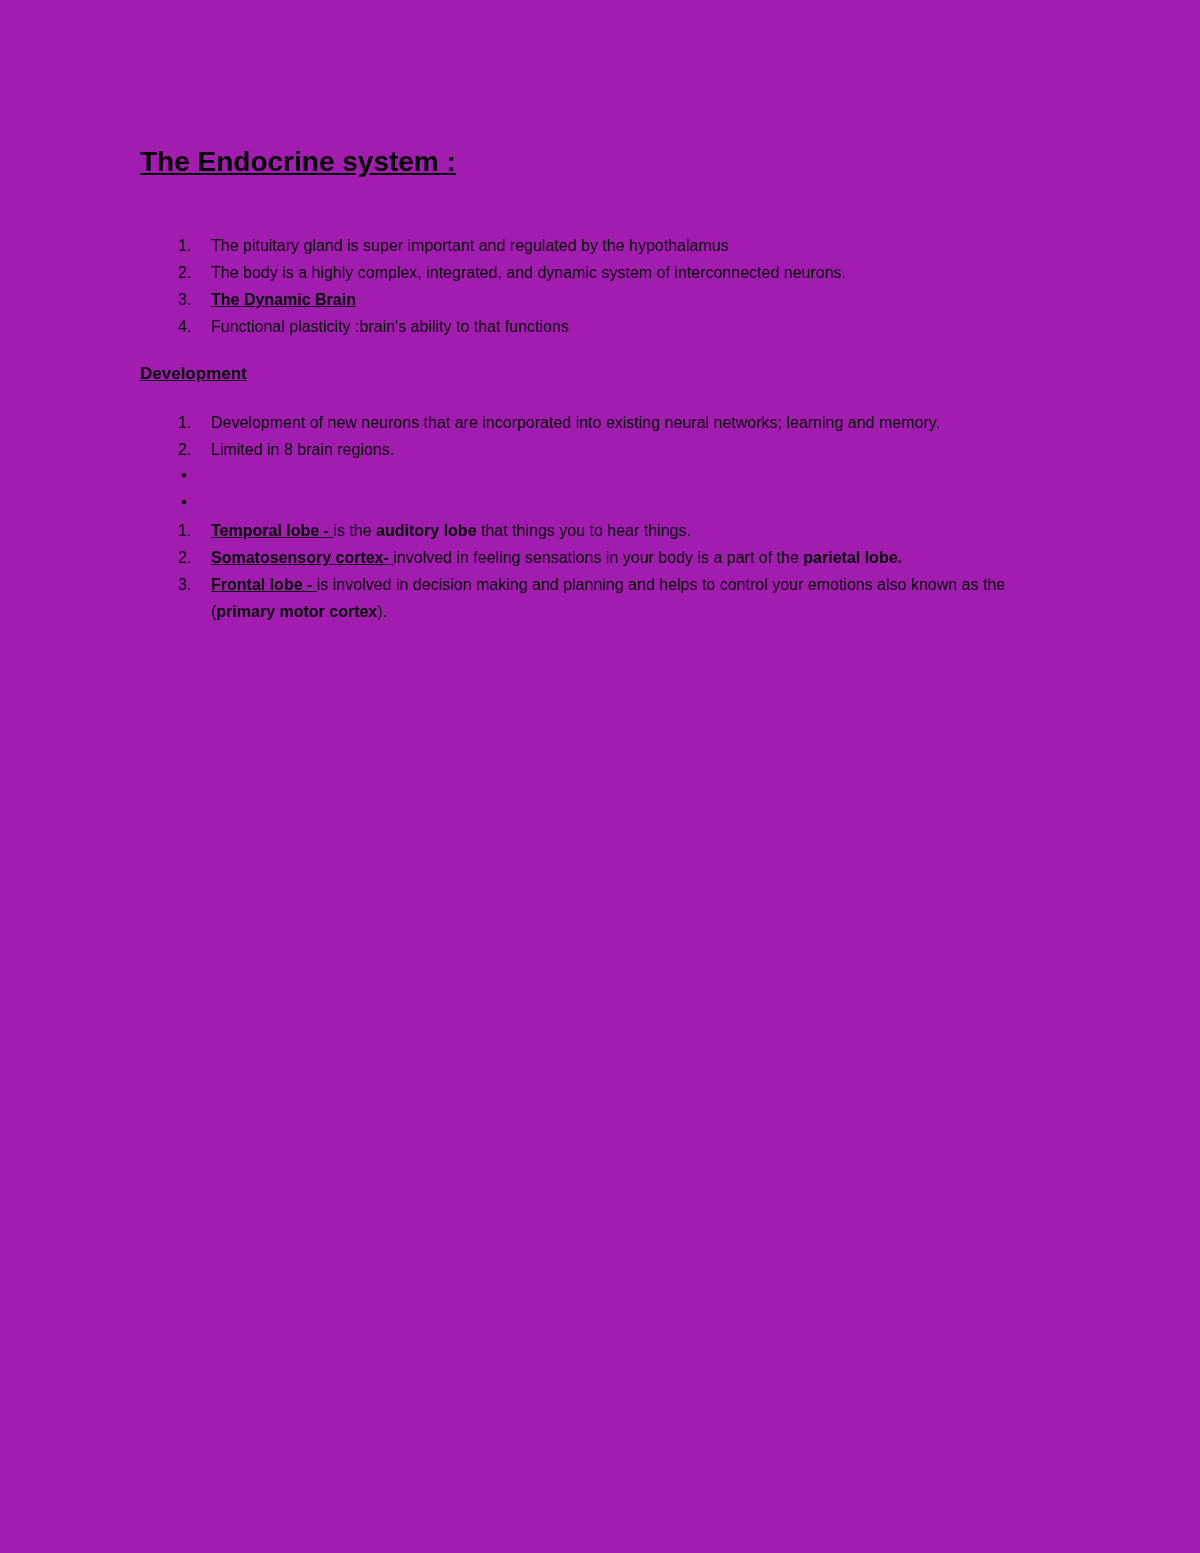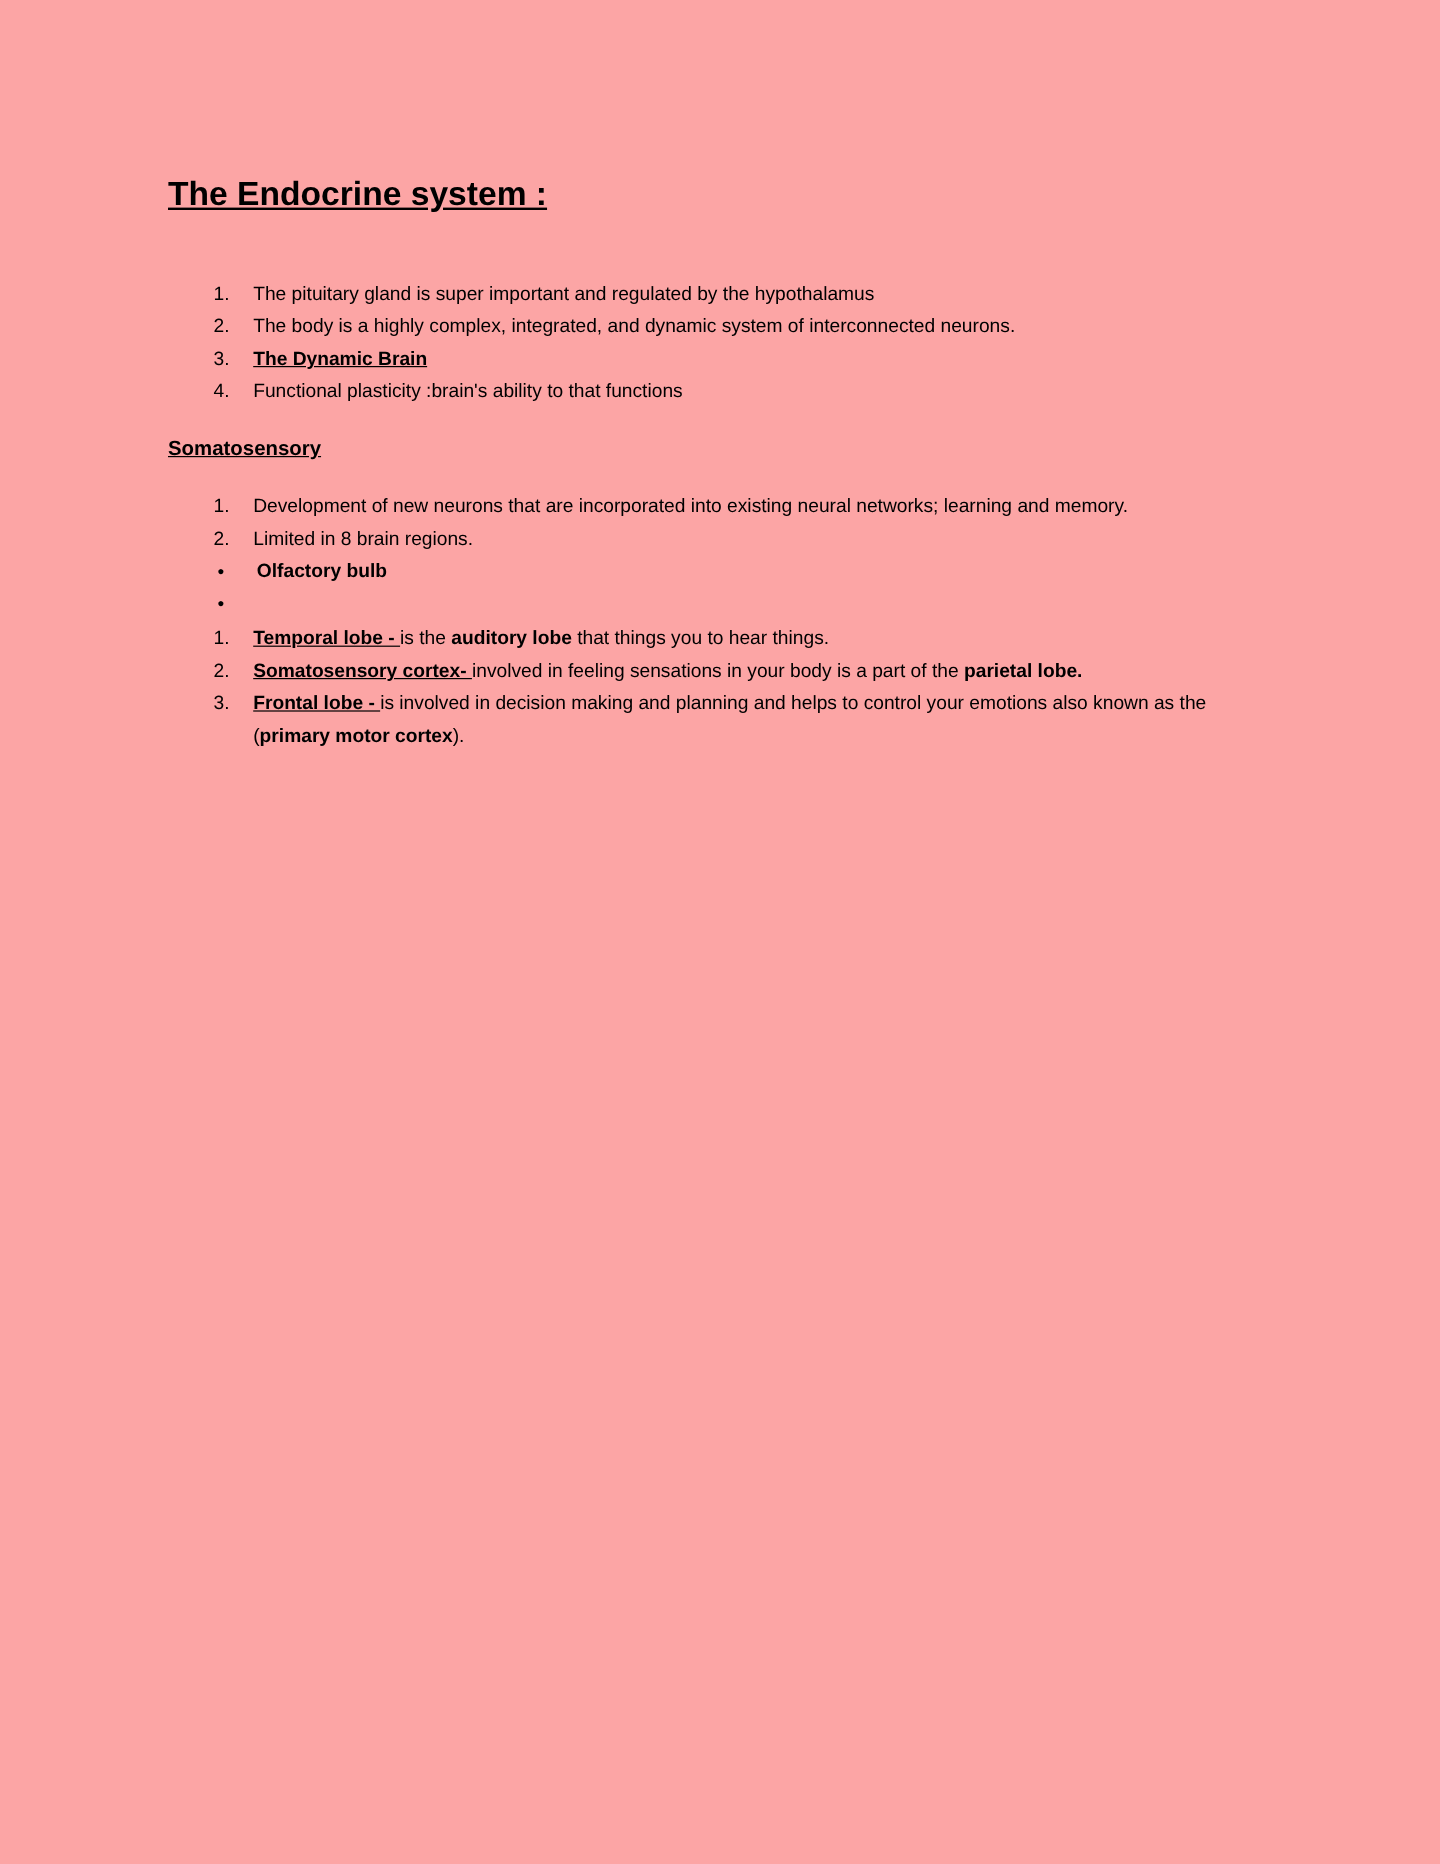--- a/index.html
+++ b/index.html
@@ -5,21 +5,21 @@
   html, body {
     margin: 0;
     padding: 0;
     background: #ffffff;
   }
   .page {
     position: relative;
     width: 1200px;
     height: 1553px;
     box-sizing: border-box;
-    background: #fca5a5;
+    background: #a21caf;
     padding: 145px 189px 0 140px;
     font-family: "Liberation Sans", "DejaVu Sans", sans-serif;
     font-size: 16px;
     color: #000000;
   }
   .title {
     font-size: 28px;
     line-height: 34px;
     font-weight: bold;
     text-decoration: underline;
@@ -78,34 +78,33 @@
     <div class="row">
       <span class="num">3.</span>
       <span class="content"><span class="bu">The Dynamic Brain</span></span>
     </div>
     <div class="row">
       <span class="num">4.</span>
       <span class="content"><span>Functional plasticity :brain's ability to that functions</span></span>
     </div>
   </div>
 
-  <h2 class="h2">Somatosensory</h2>
+  <h2 class="h2">Development</h2>
 
   <div class="list">
     <div class="row">
       <span class="num">1.</span>
       <span class="content"><span>Development of new neurons that are incorporated into existing neural networks; learning and memory.</span></span>
     </div>
     <div class="row">
       <span class="num">2.</span>
       <span class="content"><span>Limited in 8 brain regions.</span></span>
     </div>
     <div class="row">
       <span class="num dot">●</span>
-      <span class="content"><span class="b">Olfactory bulb</span></span>
     </div>
     <div class="row">
       <span class="num dot">●</span>
     </div>
   </div>
 
 
   <div class="list">
     <div class="row">
       <span class="num">1.</span>

